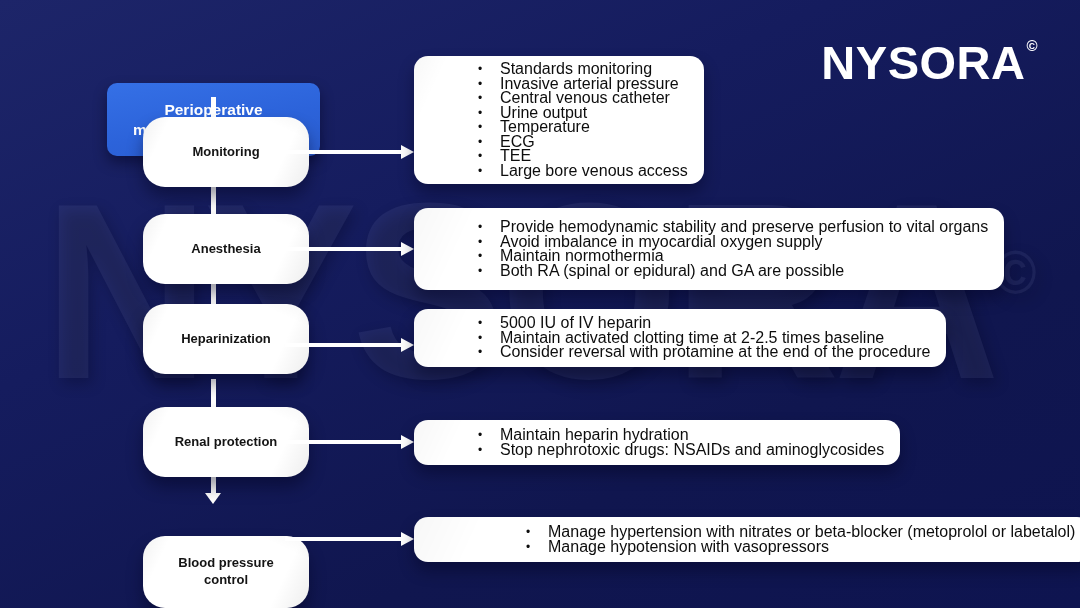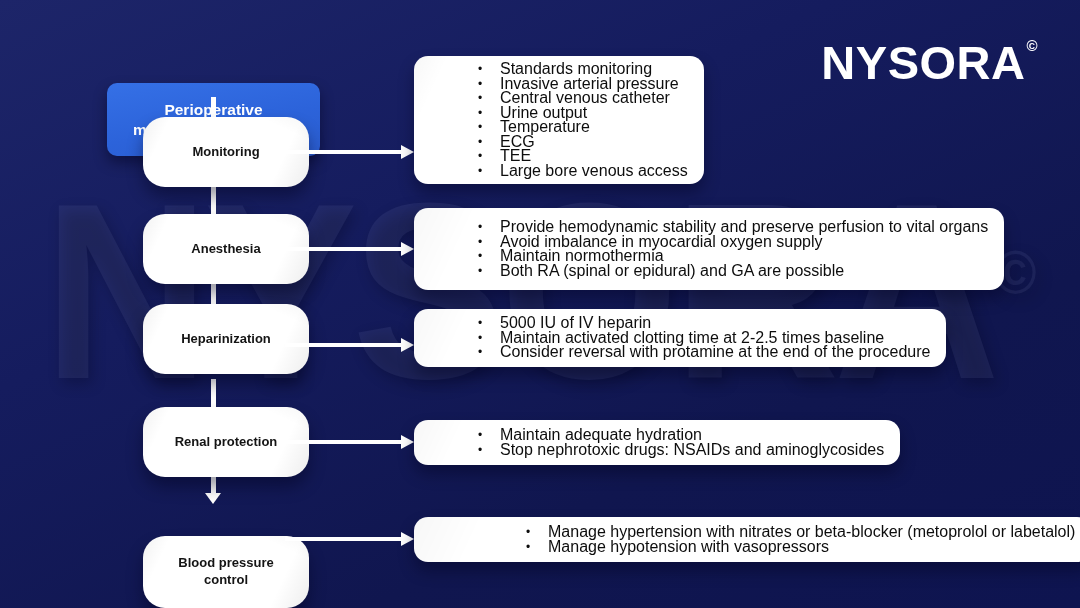--- a/index.html
+++ b/index.html
@@ -176,21 +176,21 @@
   <div class="bullets-box bb2">
     <ul>
       <li>5000 IU of IV heparin</li>
       <li>Maintain activated clotting time at 2-2.5 times baseline</li>
       <li>Consider reversal with protamine at the end of the procedure</li>
     </ul>
   </div>
 
   <div class="bullets-box bb3">
     <ul>
-      <li>Maintain adequate hydration</li>
+      <li>Maintain heparin hydration</li>
       <li>Stop nephrotoxic drugs: NSAIDs and aminoglycosides</li>
     </ul>
   </div>
 
   <div class="bullets-box bb4">
     <ul>
       <li>Manage hypertension with nitrates or beta-blocker (metoprolol or labetalol)</li>
       <li>Manage hypotension with vasopressors</li>
     </ul>
   </div>

